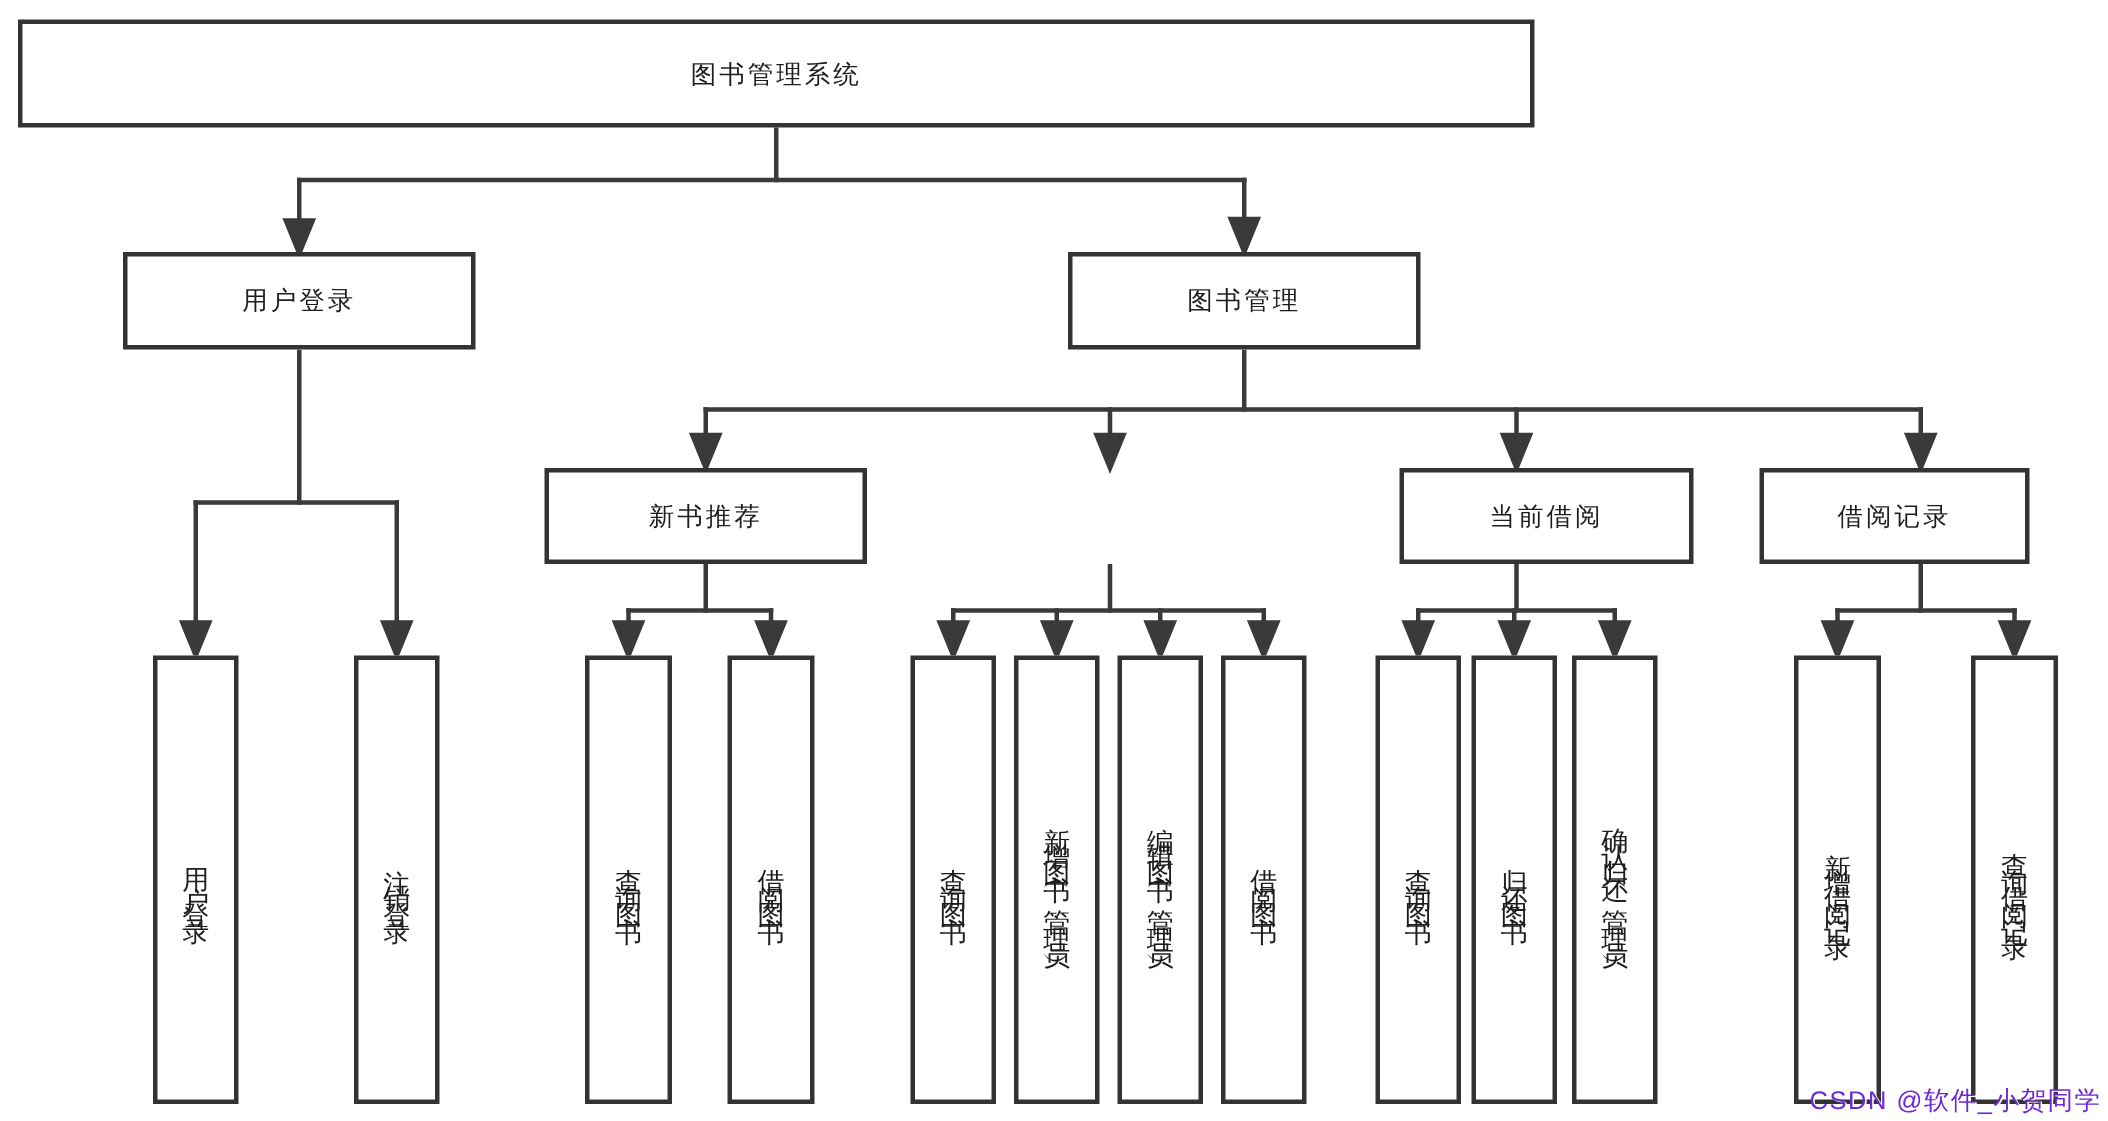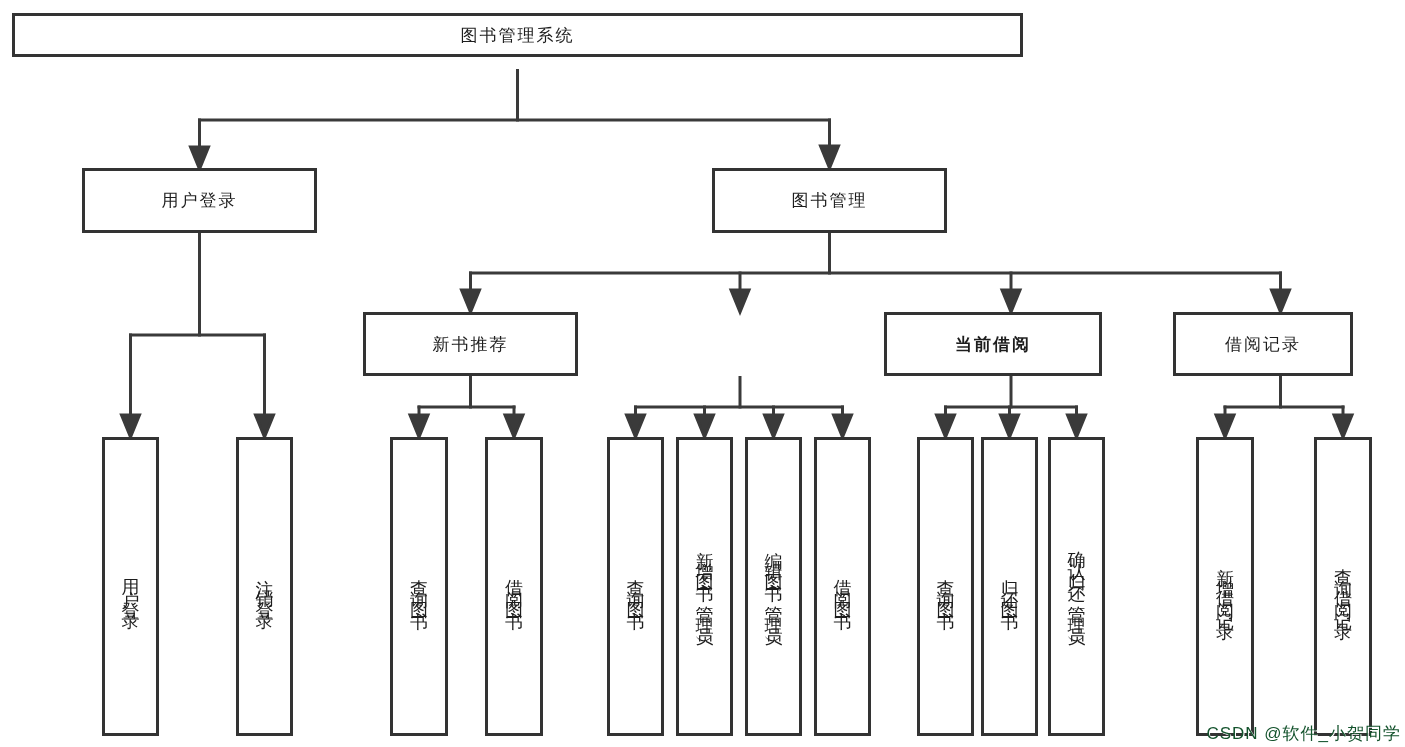--- a/index.html
+++ b/index.html
@@ -46,21 +46,21 @@
     line-height: 1;
     letter-spacing: 11px;
     color: #1d1d1d;
   }
   .watermark {
     position: absolute;
     right: 4px;
     bottom: 2px;
     font-size: 17px;
     letter-spacing: 1px;
-    color: #14532d;
+    color: #6d28d9;
     text-shadow: 1px 1px 0 #ffffff;
     z-index: 3;
     white-space: nowrap;
   }
 </style>
 </head>
 <body>
 
 <div class="canvas">
 
@@ -135,35 +135,35 @@
         <line x1="1280.5" y1="376" x2="1280.5" y2="408.5"></line>
         <line x1="1223.5" y1="407" x2="1344.5" y2="407"></line>
         <line x1="1225" y1="405.5" x2="1225" y2="418"></line>
         <polygon points="1216,415 1234,415 1225,437"></polygon>
         <line x1="1343" y1="405.5" x2="1343" y2="418"></line>
         <polygon points="1334,415 1352,415 1343,437"></polygon>
       </g>
     </g>
   </svg>
 
-  <div class="node h-node" style="left:12px; top:13px; width:1011px; height:44px;">
+  <div class="node h-node" style="left:12px; top:13px; width:1011px; height:72px;">
     <span>图书管理系统</span>
   </div>
 
   <div class="node h-node" style="left:82px; top:168px; width:235px; height:65px;">
     <span>用户登录</span>
   </div>
   <div class="node h-node" style="left:363px; top:312px; width:215px; height:64px;">
     <span>新书推荐</span>
   </div>
 
   <div class="node h-node" style="left:712px; top:168px; width:235px; height:65px;">
     <span>图书管理</span>
   </div>
-  <div class="node h-node" style="left:884px; top:312px; width:218px; height:64px;font-weight:bold;">
+  <div class="node h-node" style="left:933px; top:312px; width:196px; height:64px;">
     <span>当前借阅</span>
   </div>
   <div class="node h-node" style="left:1173px; top:312px; width:180px; height:64px;">
     <span>借阅记录</span>
   </div>
 
   <div class="node leaf" style="left:102px; top:437px; width:57px; height:299px;">
     <span class="v-text">用户登录</span>
   </div>
   <div class="node leaf" style="left:236px; top:437px; width:57px; height:299px;">

